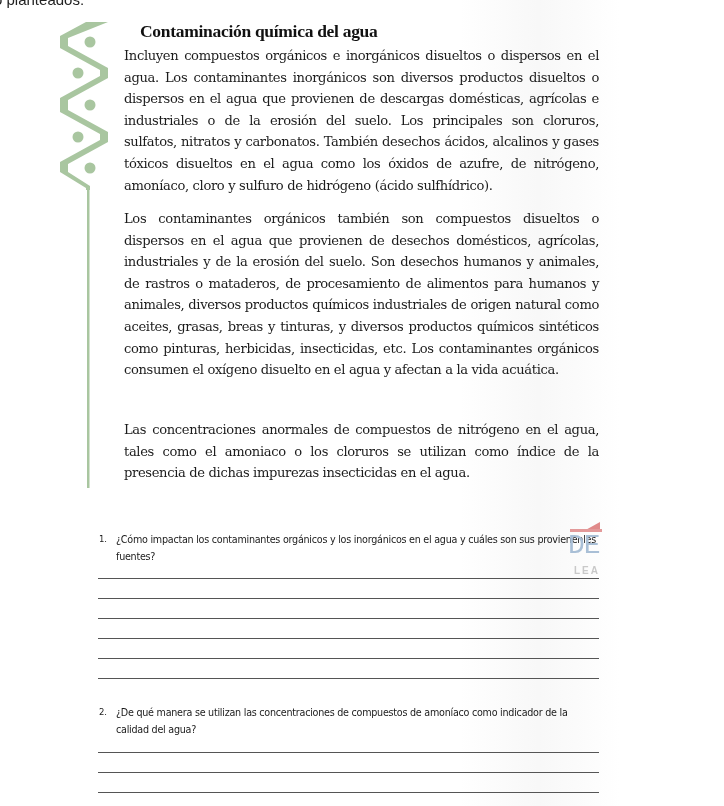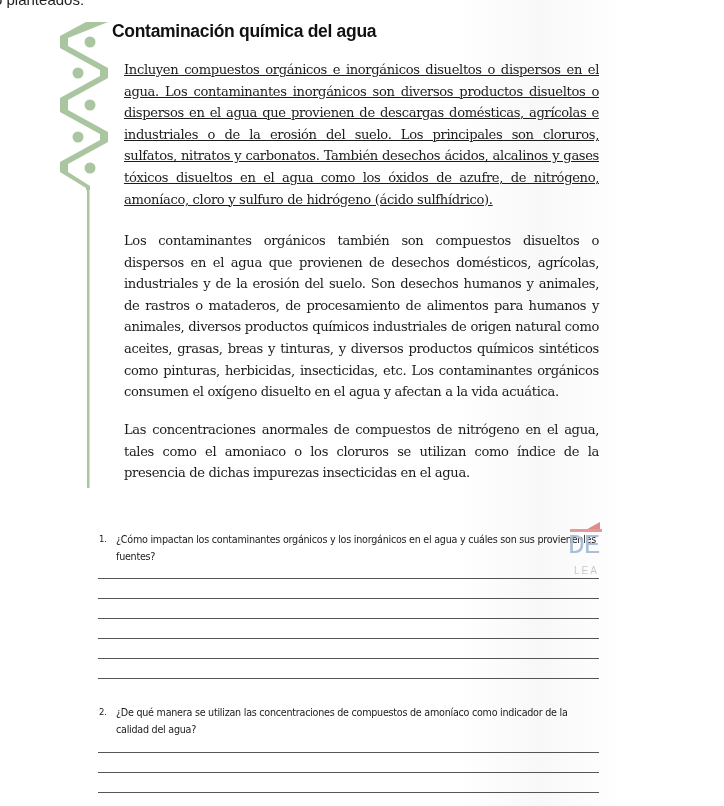--- a/index.html
+++ b/index.html
@@ -12,32 +12,32 @@
     }
 
     .page-shade {
       position: absolute; left: 460px; top: 0; width: 160px; height: 806px;
       background: linear-gradient(90deg, rgba(245,245,245,0) 0%, rgba(243,243,243,0.6) 50%, rgba(245,245,245,0) 100%);
     }
 
     .deco { position: absolute; left: 60px; top: 22px; width: 50px; height: 470px; }
 
     .title {
-      position: absolute; left: 112px; top: 21px;
-      font-family: Liberation Sans, sans-serif; font-weight: bold; font-size: 17.5px;
+      position: absolute; left: 140px; top: 21px;
+      font-family: Liberation Serif, serif; font-weight: bold; font-size: 17.5px;
       letter-spacing: -0.3px; color: #111;
     }
 
     .body-block {
       position: absolute; left: 124px; width: 475px;
       font-family: "DejaVu Serif", serif; font-size: 13.1px; line-height: 21.6px;
       text-align: justify; color: #1c1c1c; letter-spacing: -0.35px;
     }
-    .p1 { top: 59px; text-decoration: underline; }
-    .p2 { top: 230px; }
+    .p1 { top: 45px; }
+    .p2 { top: 208px; }
     .p3 { top: 419px; }
     .para { display: block; }
 
     .question {
       position: absolute; left: 99px; width: 500px;
       font-family: "DejaVu Sans", sans-serif; font-size: 9.6px; line-height: 17px;
       color: #1a1a1a; letter-spacing: -0.25px;
     }
     .question .num { position: absolute; left: 0; top: 0; font-size: 8.5px; }
     .question .qtext { display: block; padding-left: 17px; }
@@ -58,21 +58,21 @@
     }
     .logo .slash2 {
       position: absolute; left: 5px; top: 7px; width: 32px; height: 3px; background: #e39a9a;
     }
     .logo .de {
       position: absolute; left: 3px; top: 8px;
       font-family: Liberation Mono, monospace; font-size: 28px; color: #a9bfd6; letter-spacing: -1px;
     }
     .logo .lea {
       position: absolute; left: 9px; top: 43px;
-      font-family: "Liberation Sans", sans-serif; font-size: 10px; color: #c9c9c9; letter-spacing: 2px;
+      font-family: "Liberation Sans", sans-serif; font-size: 10px; color: #c9c9c9; letter-spacing: 2px; font-weight: bold;
     }
   </style>
 </head>
 <body>
 
 <div class="top-fragment">o planteados.</div>
 
 <div class="page-shade"></div>
 
 <svg class="deco" viewBox="0 0 50 470">

